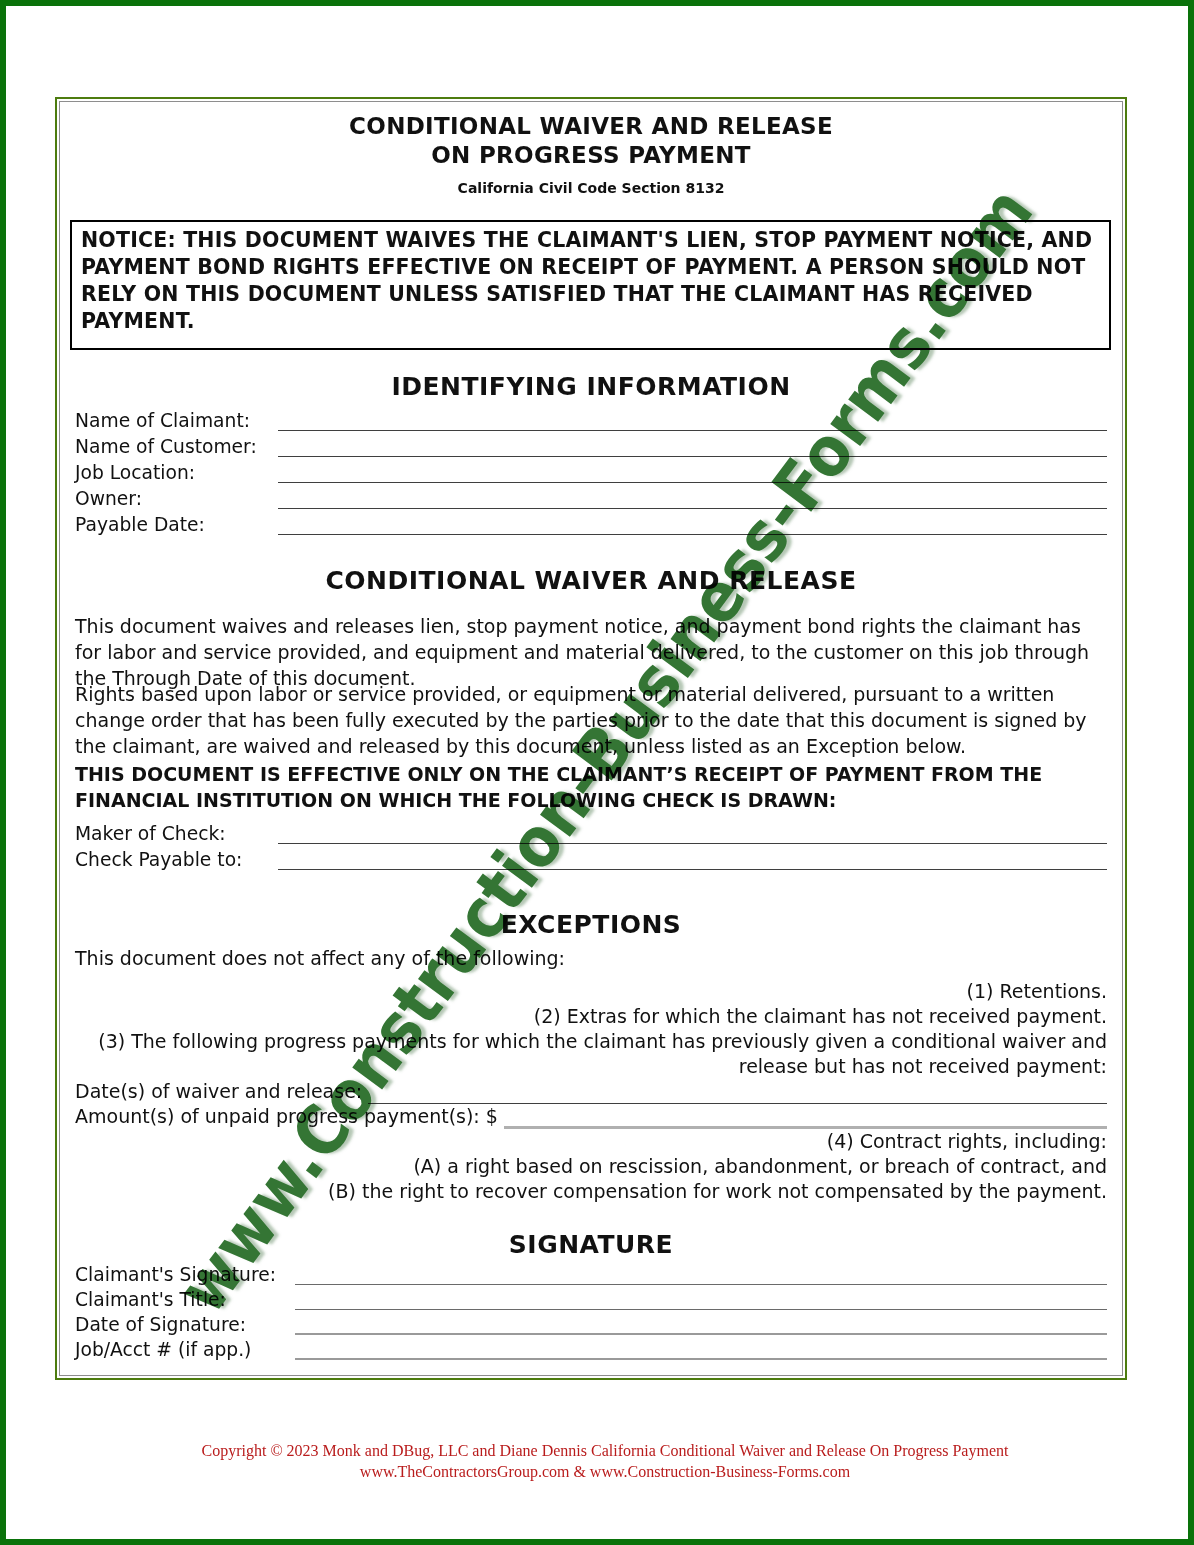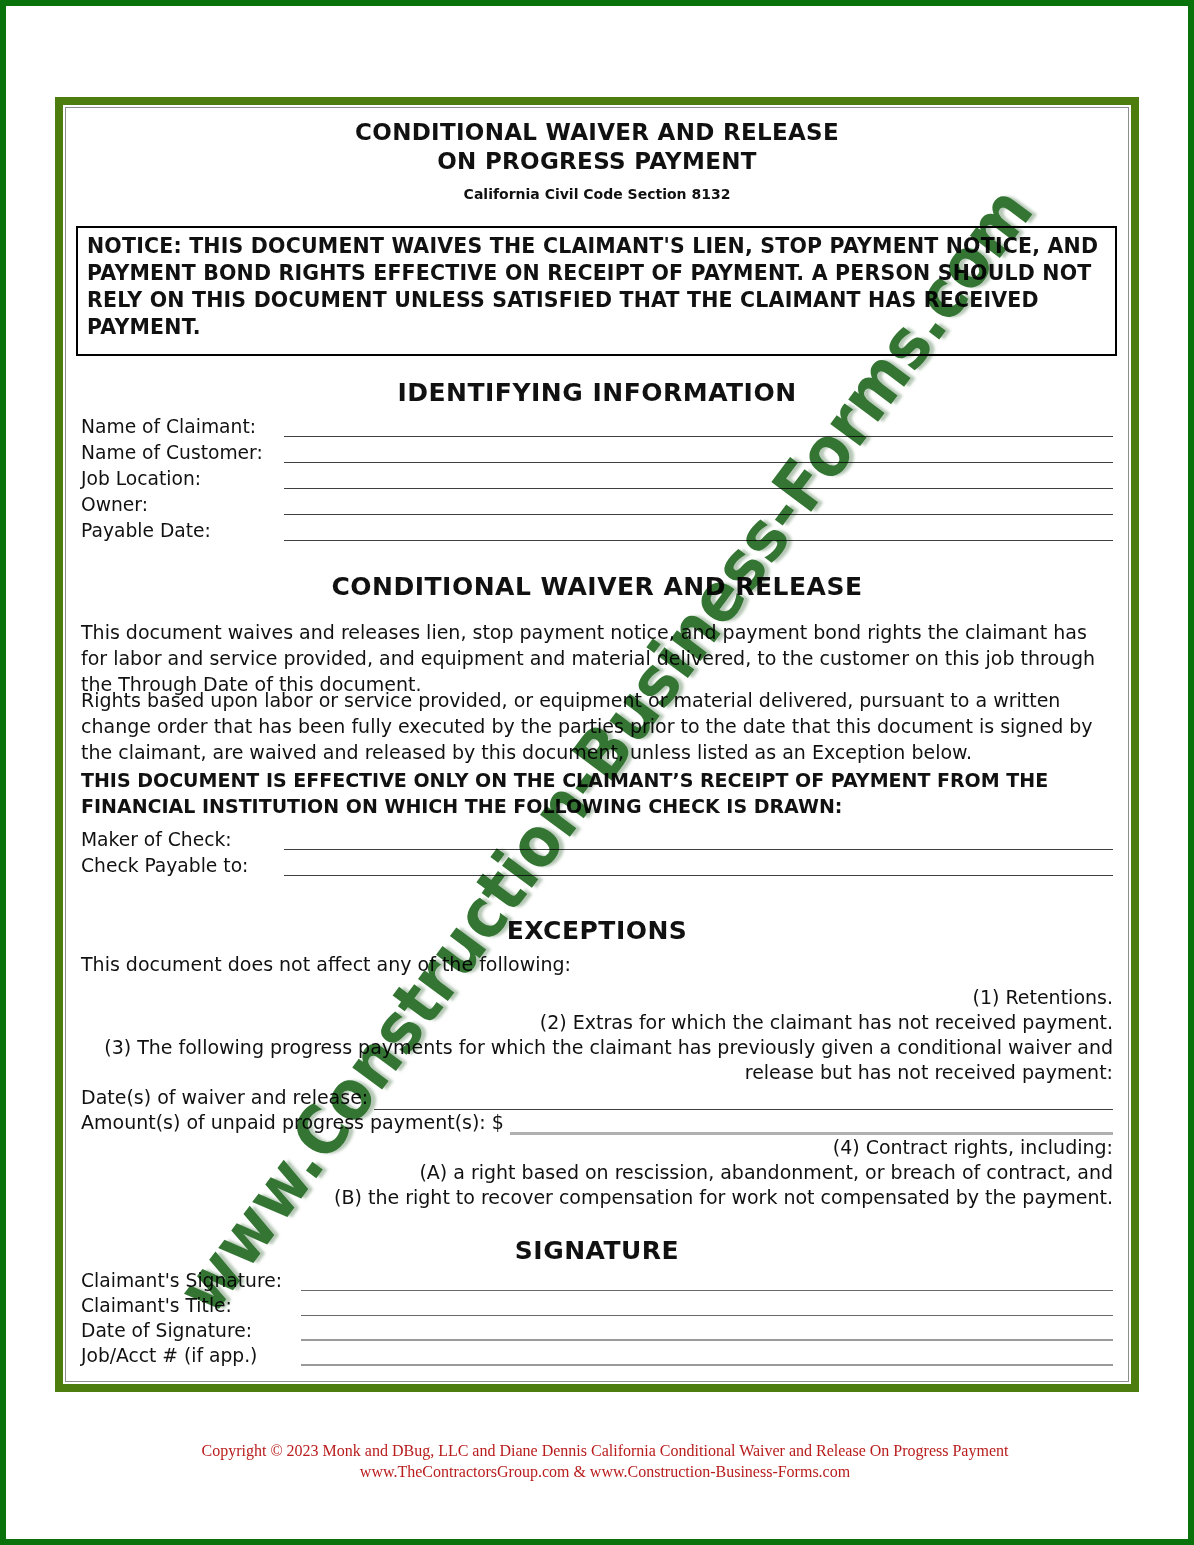--- a/index.html
+++ b/index.html
@@ -9,21 +9,21 @@
     border:6px solid #0a720a;
     background:#ffffff;
     font-family:"DejaVu Sans", sans-serif;
     color:#111;
     overflow:hidden;
   }
   
   .docbox{
     position:absolute;left:49px;top:91px;
     width:1068px;height:1279px;
-    border:8px solid #4d7c0f;
+    border:2px solid #4d7c0f;
     background:transparent;
   }
   .docbox-inner{
     position:absolute;inset:2px;
     border:1px solid #8e8e8e;
   }
   .sec{position:absolute;left:15px;right:15px;}
   .center{text-align:center;}
   .doc-title{top:10px;font-size:23px;line-height:29px;font-weight:bold;letter-spacing:.3px;}
   .doc-subtitle{top:78px;font-size:14px;font-weight:bold;}

